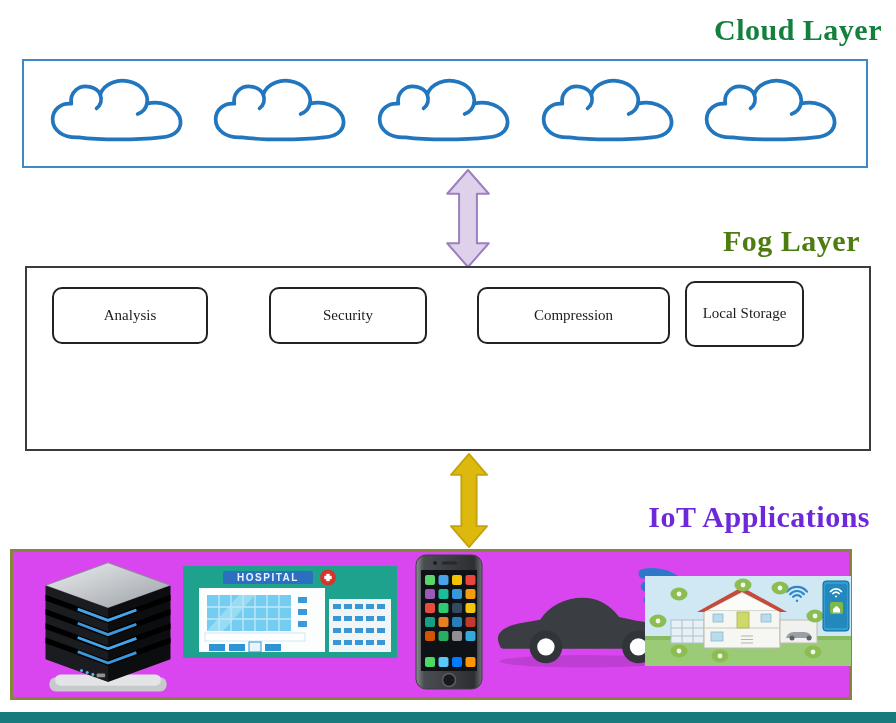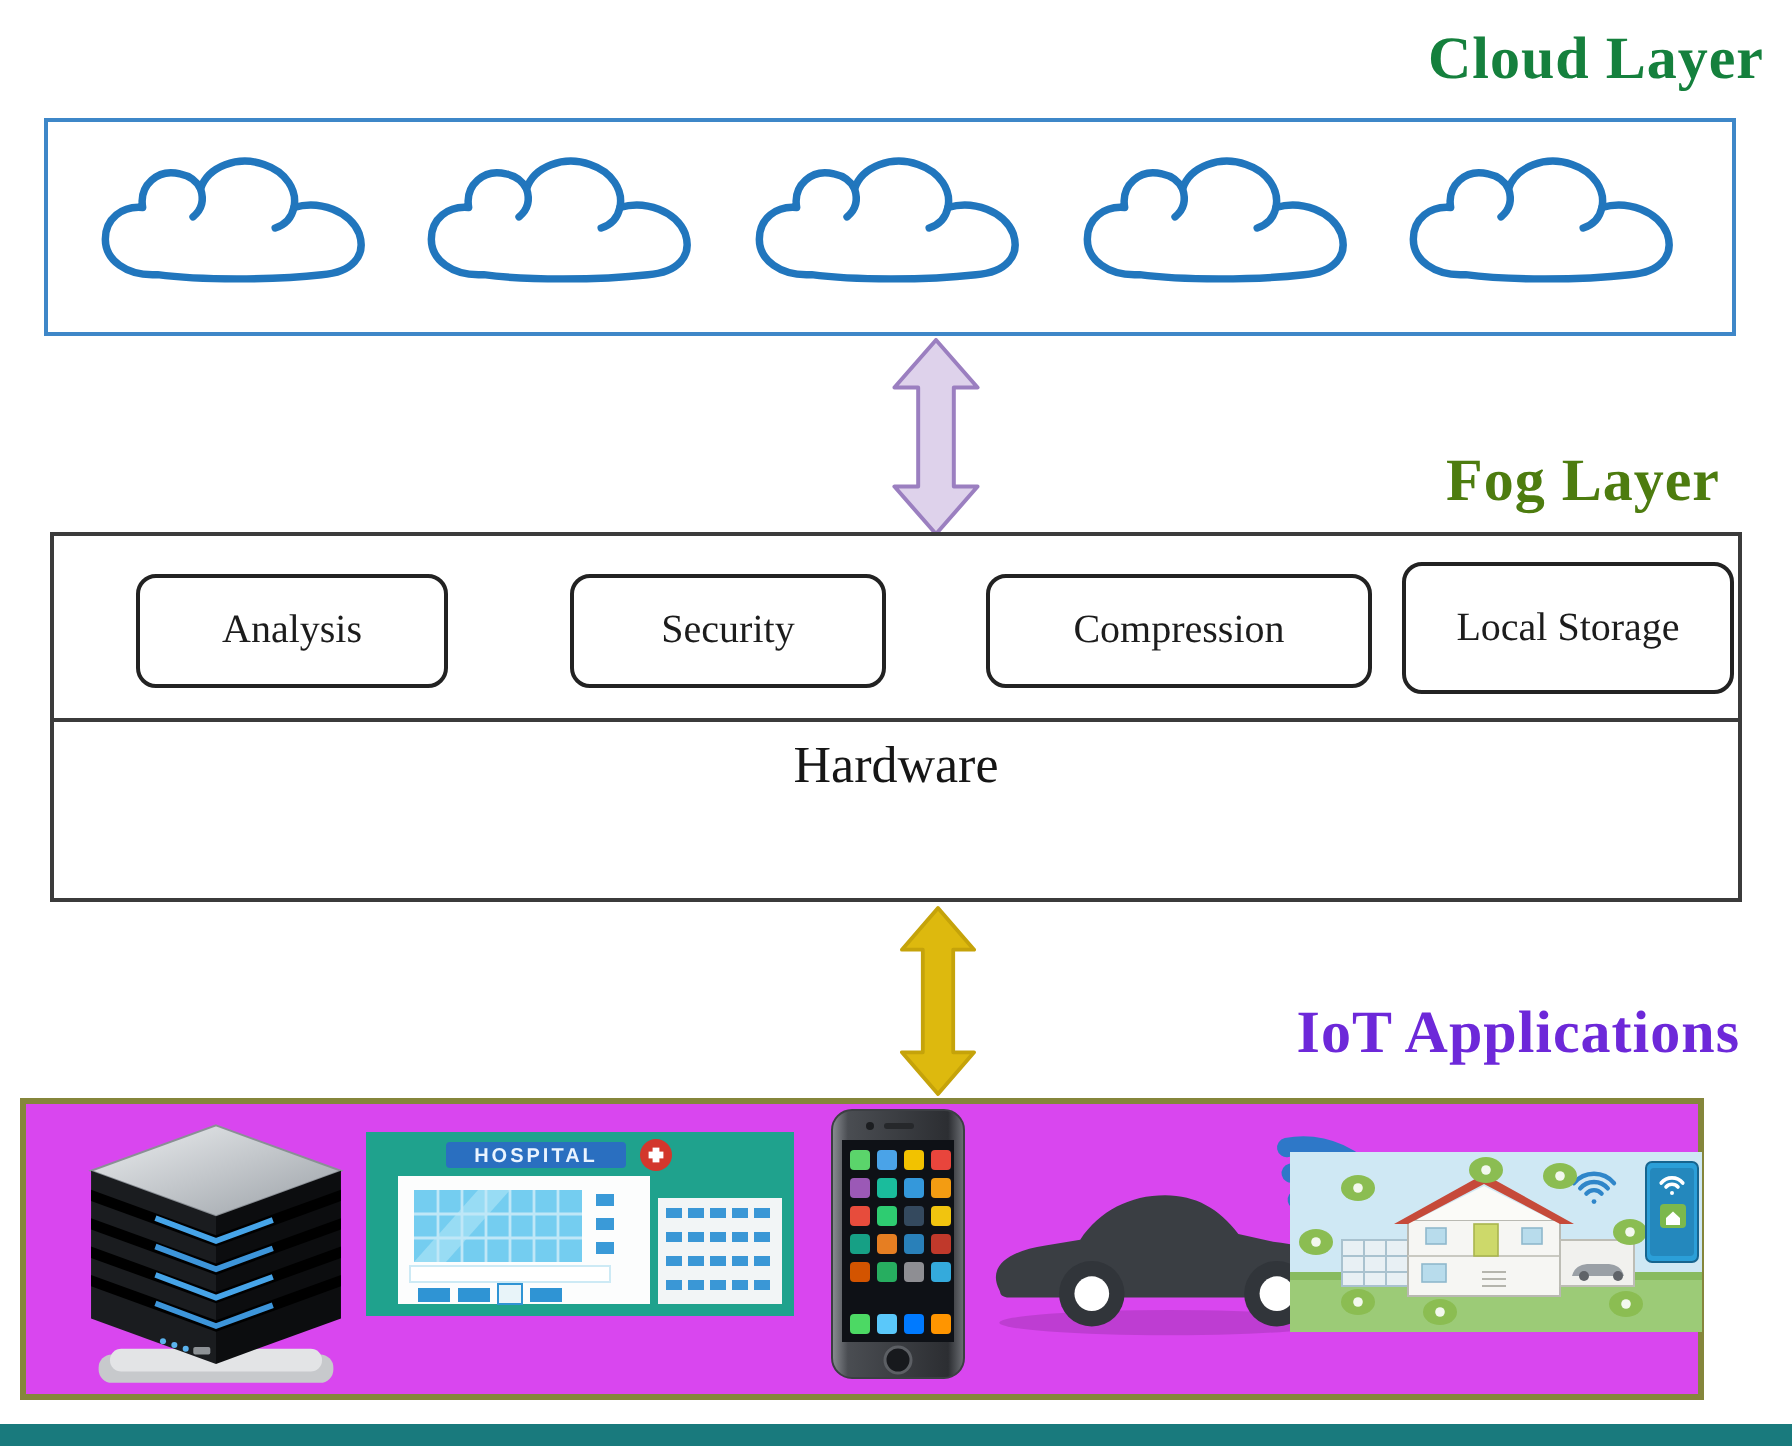--- a/index.html
+++ b/index.html
@@ -11,25 +11,25 @@
   .iot-label{top:500px;right:26px;color:#6d28d9;}
   .cloud-box{position:absolute;left:22px;top:59px;width:846px;height:109px;
              border:2px solid #3e87c8;box-sizing:border-box;display:flex;
              align-items:center;justify-content:space-evenly;background:#fff;}
   .cloud-box svg{display:block;}
   .fog-box{position:absolute;left:25px;top:266px;width:846px;height:185px;
            border:2px solid #3b3b3b;box-sizing:border-box;background:#fff;}
   .fog-services{position:relative;height:91px;}
   .service-box{position:absolute;border:2px solid #222;border-radius:10px;background:#fff;
                display:flex;align-items:center;justify-content:center;text-align:center;
-               font-size:20px;color:#1c1c1c;line-height:1.15;padding:0 6px;box-sizing:border-box;margin-left:16px;}
+               font-size:15px;color:#1c1c1c;line-height:1.15;padding:0 6px;box-sizing:border-box;}
   .svc-analysis{left:25px;top:19px;width:156px;height:57px;}
   .svc-security{left:242px;top:19px;width:158px;height:57px;}
   .svc-compression{left:450px;top:19px;width:193px;height:57px;}
-  .svc-local{left:658px;top:13px;width:166px;height:66px;}
+  .svc-local{left:658px;top:13px;width:119px;height:66px;}
   .fog-row{border-top:2px solid #3b3b3b;height:44px;display:flex;align-items:center;
            justify-content:center;font-size:26px;color:#161616;}
   .arrow{position:absolute;}
   .arrow-purple{left:446px;top:169px;}
   .arrow-yellow{left:450px;top:451px;}
   .iot-box{position:absolute;left:10px;top:549px;width:842px;height:151px;
            border:3px solid #85863b;box-sizing:border-box;background:#d946ef;}
   .iot-item{position:absolute;}
   .it-server{left:18px;top:5px;}
   .it-hospital{left:170px;top:14px;}
@@ -79,21 +79,20 @@
 
   <div class="layer-label fog-label">Fog Layer</div>
 
   <div class="fog-box">
     <div class="fog-services">
       <div class="service-box svc-analysis">Analysis</div>
       <div class="service-box svc-security">Security</div>
       <div class="service-box svc-compression">Compression</div>
       <div class="service-box svc-local">Local Storage</div>
     </div>
-    <div class="fog-row">Hardware</div>
   </div>
 
   <svg class="arrow arrow-yellow" width="38" height="99" viewBox="0 0 40 100">
     <path d="M20 1 L39 23 L28 23 L28 77 L39 77 L20 99 L1 77 L12 77 L12 23 L1 23 Z" fill="#ddb90e" stroke="#c5a30a" stroke-width="2" stroke-linejoin="round"></path>
   </svg>
 
   <div class="layer-label iot-label">IoT Applications</div>
 
   <div class="iot-box">
 

